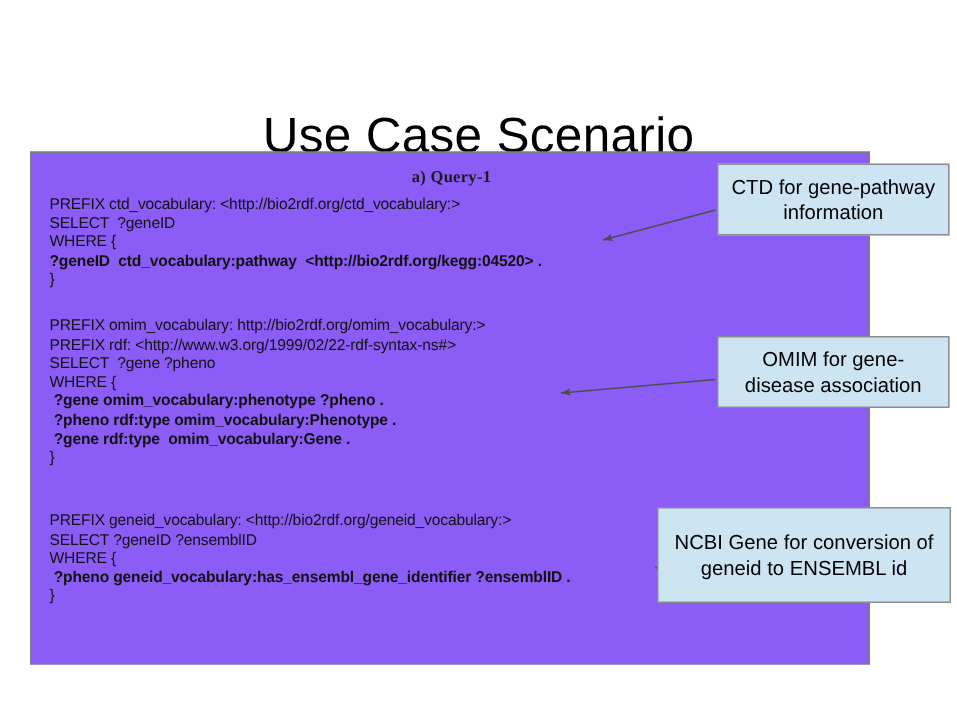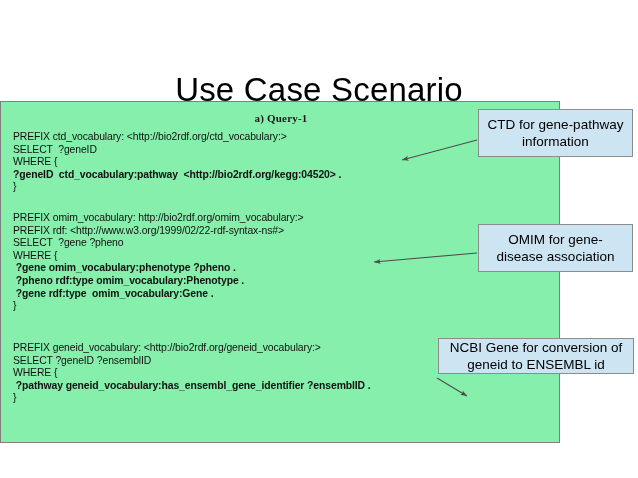--- a/index.html
+++ b/index.html
@@ -27,26 +27,26 @@
     font-weight: 400;
     color: #000000;
     letter-spacing: 0.2px;
     white-space: nowrap;
     margin-top: 35px;
   }
 
   
   #figure-frame {
     position: absolute;
-    left: 0;
+    left: 20px;
     top: 101px;
     width: 560px;
     height: 342px;
     border: 1.4px solid #7f7f7f;
-    background: #86efac;
+    background: #8b5cf6;
     box-sizing: border-box;
   }
 
   
   .query-block {
     position: absolute;
     left: 0;
     width: 560px;
   }
   .query-caption {
@@ -102,21 +102,21 @@
   #callout-omim {
     left: 478px;
     top: 224px;
     width: 155px;
     height: 48px;
   }
   #callout-ncbi {
     left: 438px;
     top: 338px;
     width: 196px;
-    height: 36px;
+    height: 64px;
   }
 
   
   #arrow-layer {
     position: absolute;
     left: 0;
     top: 0;
     width: 638px;
     height: 478px;
     pointer-events: none;
@@ -146,21 +146,21 @@
 <span class="bold"> ?gene omim_vocabulary:phenotype ?pheno .
  ?pheno rdf:type omim_vocabulary:Phenotype .
  ?gene rdf:type  omim_vocabulary:Gene .</span>
 <span>}</span></div>
   </div>
 
   <div class="query-block" id="query-3">
     <div class="query-code"><span>PREFIX geneid_vocabulary: &lt;http://bio2rdf.org/geneid_vocabulary:&gt;
 SELECT ?geneID ?ensemblID
 WHERE {</span>
-<span class="bold"> ?pathway geneid_vocabulary:has_ensembl_gene_identifier ?ensemblID .</span>
+<span class="bold"> ?pheno geneid_vocabulary:has_ensembl_gene_identifier ?ensemblID .</span>
 <span>}</span></div>
   </div>
 
 </div>
 
 <svg id="arrow-layer" viewBox="0 0 638 478" xmlns="http://www.w3.org/2000/svg">
   <defs>
     <marker id="arrowhead" markerWidth="7" markerHeight="7" refX="6" refY="3" orient="auto" markerUnits="strokeWidth">
       <path d="M6,3 L0,0.7 L1.4,3 L0,5.3 Z" fill="#4d4d4d"></path>
     </marker>

